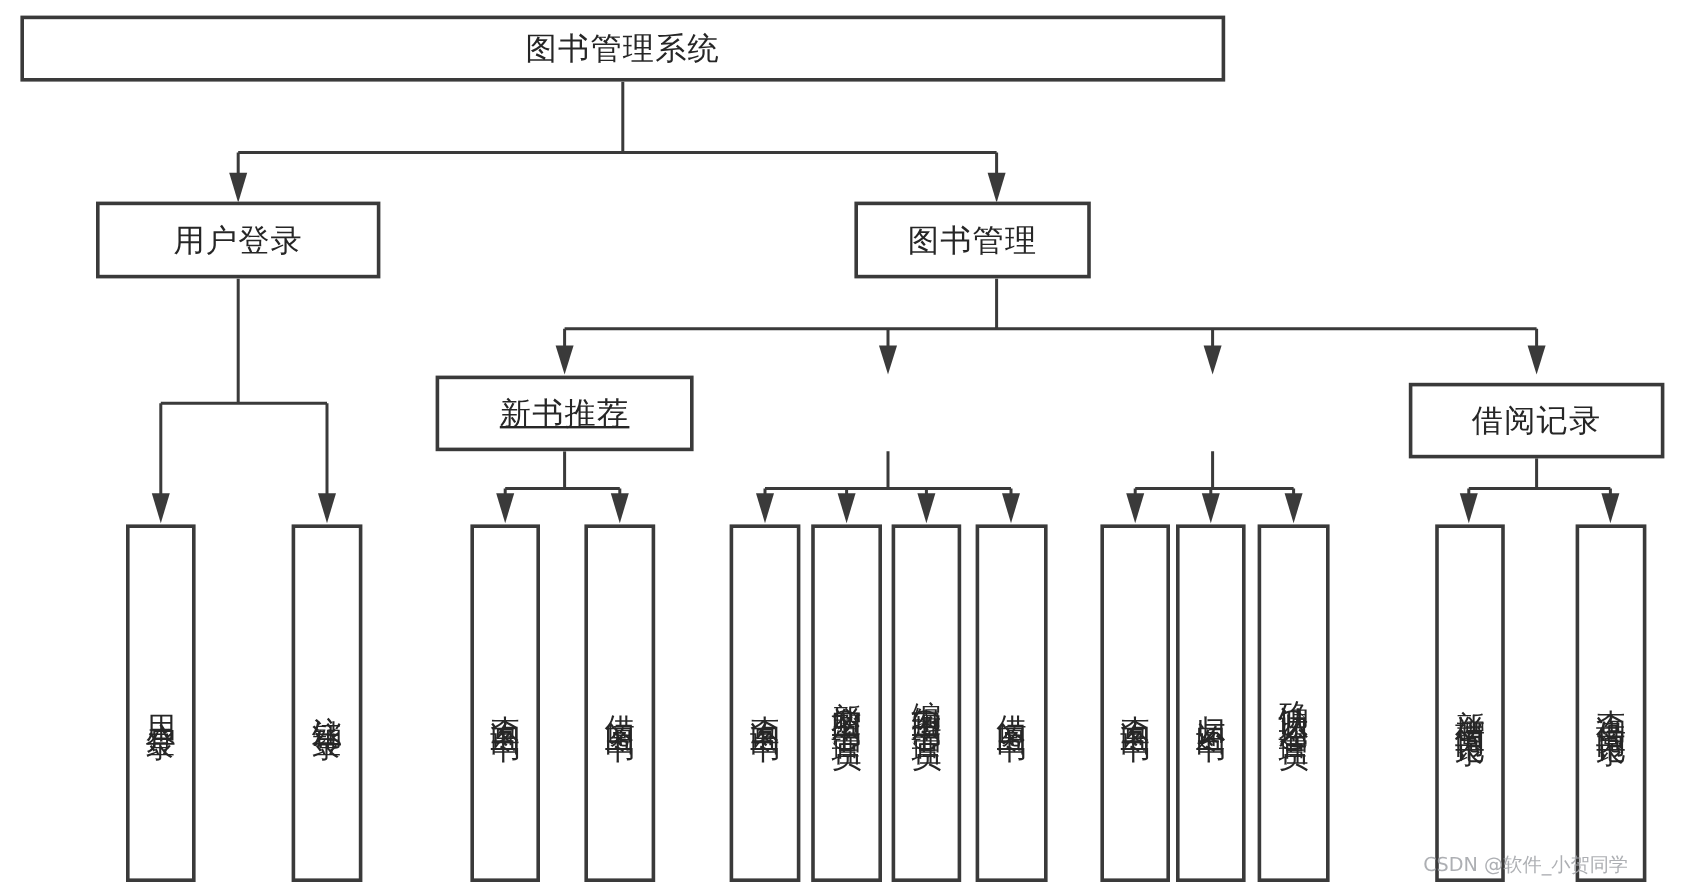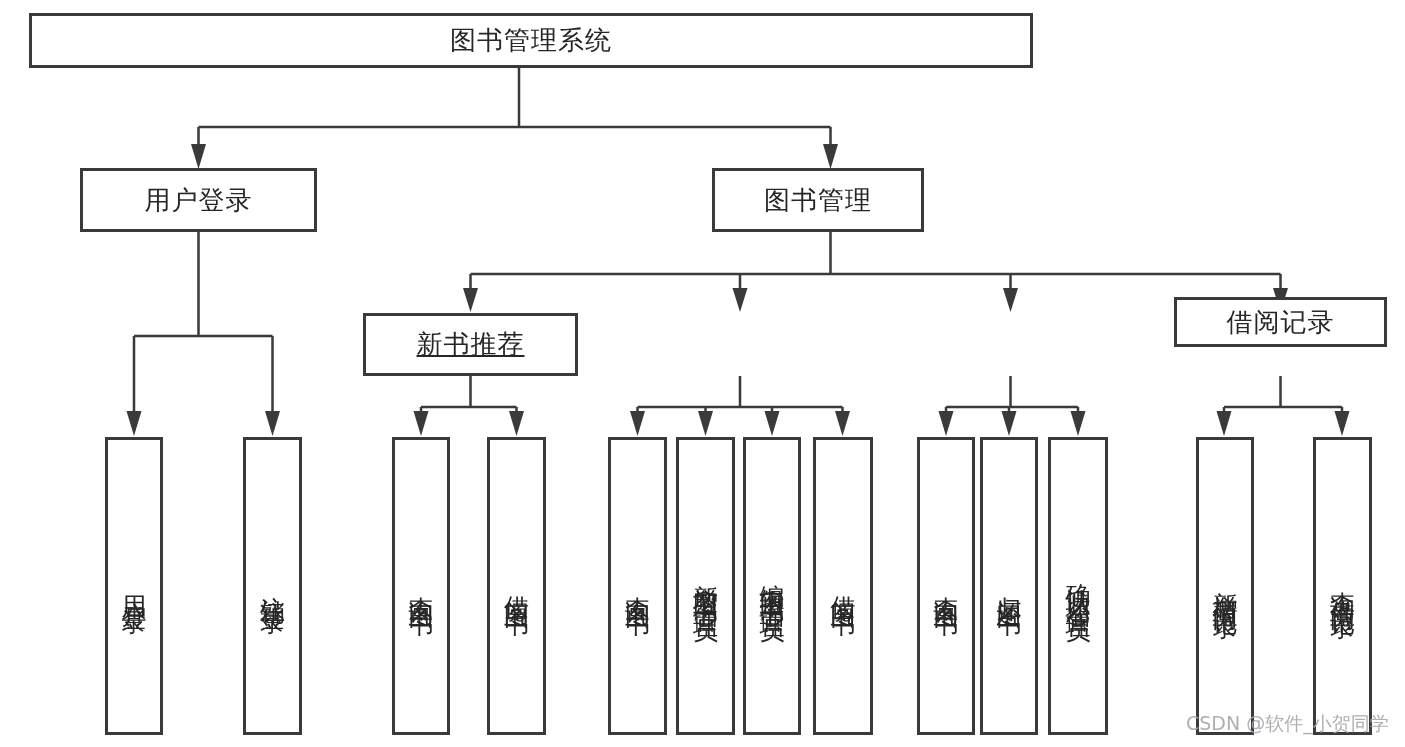--- a/index.html
+++ b/index.html
@@ -52,21 +52,21 @@
     text-orientation: mixed;
     font-size: 25px;
     letter-spacing: 5px;
     line-height: 1;
     white-space: nowrap;
   }
   .watermark {
     position: absolute;
     left: 1186px;
     top: 711px;
-    font-size: 19px;
+    font-size: 16px;
     color: rgba(164, 166, 171, 0.9);
     z-index: 3;
     white-space: nowrap;
   }
   .cline {
     stroke: #3a3a3a;
     stroke-width: 2.5;
     fill: none;
   }
   .ahead {
@@ -122,35 +122,35 @@
       <polygon class="ahead" points="1070.5,411 1085.5,411 1078,436"></polygon>
     </g>
 
     <g>
       <path class="cline" d="M1280.5 376 V407 M1224 407 H1342 M1224 407 V414 M1342 407 V414"></path>
       <polygon class="ahead" points="1216.5,411 1231.5,411 1224,436"></polygon>
       <polygon class="ahead" points="1334.5,411 1349.5,411 1342,436"></polygon>
     </g>
   </svg>
 
-  <div class="node" style="left:17px; top:13px; width:1004px; height:55px;margin-left:12px;">
+  <div class="node" style="left:17px; top:13px; width:1004px; height:55px;">
     <span>图书管理系统</span>
   </div>
 
   <div class="node" style="left:80px; top:168px; width:237px; height:64px;">
     <span>用户登录</span>
   </div>
-  <div class="node" style="left:712px; top:168px; width:212px; height:64px;">
+  <div class="node" style="left:712px; top:168px; width:197px; height:64px;">
     <span>图书管理</span>
   </div>
 
   <div class="node" style="left:363px; top:313px; width:215px; height:63px;text-decoration:underline;">
     <span>新书推荐</span>
   </div>
-  <div class="node" style="left:1174px; top:297px; width:213px; height:50px;text-align:center;">
+  <div class="node" style="left:1174px; top:319px; width:213px; height:63px;text-align:center;">
     <span>借阅记录</span>
   </div>
 
   <div class="strip" style="left:105px; top:437px; width:58px; height:298px;">
     <span class="vtext">用户登录</span>
   </div>
   <div class="strip" style="left:243px; top:437px; width:59px; height:298px;">
     <span class="vtext">注销登录</span>
   </div>
 

